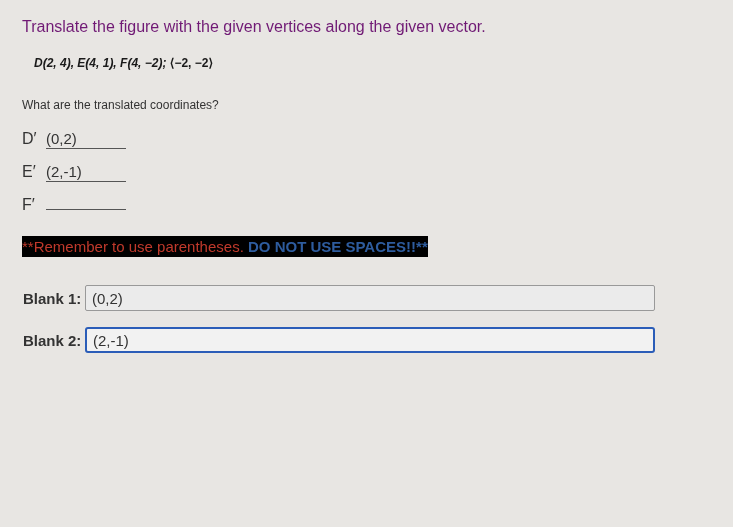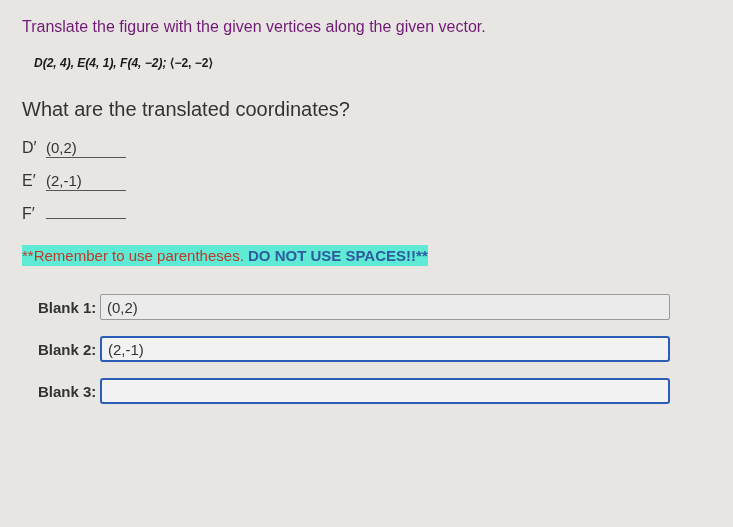--- a/index.html
+++ b/index.html
@@ -25,21 +25,21 @@
       font-size: 12px;
       font-weight: bold;
       color: #1a1a1a;
       margin-bottom: 28px;
       margin-left: 12px;
     }
     .problem .italic {
       font-style: italic;
     }
     .question {
-      font-size: 20px;
+      font-size: 12px;
       color: #333;
       margin-bottom: 18px;
     }
     .answer-row {
       font-size: 16px;
       color: #333;
       margin-bottom: 14px;
       display: flex;
       align-items: baseline;
     }
@@ -52,32 +52,32 @@
       min-width: 80px;
       padding-bottom: 1px;
       font-size: 15px;
     }
     .warning {
       margin-top: 24px;
       margin-bottom: 30px;
       font-size: 15px;
     }
     .warning-highlight {
-      background: #5eead4;
+      background: #000000;
       padding: 2px 0;
     }
     .warning-red {
       color: #c0392b;
     }
     .warning-blue {
       color: #2e5c9e;
       font-weight: bold;
     }
     .blanks-section {
-      margin-left: 16px;
+      margin-left: 1px;
     }
     .blank-row {
       display: flex;
       align-items: center;
       margin-bottom: 16px;
     }
     .blank-label {
       font-size: 15px;
       color: #333;
       font-weight: bold;
@@ -137,17 +137,13 @@
 
 <div class="blanks-section">
   <div class="blank-row">
     <span class="blank-label">Blank 1:</span>
     <input type="text" class="blank-input" value="(0,2)" style="">
   </div>
   <div class="blank-row">
     <span class="blank-label">Blank 2:</span>
     <input type="text" class="blank-input active" value="(2,-1)" style="">
   </div>
-  <div class="blank-row">
-    <span class="blank-label">Blank 3:</span>
-    <input type="text" class="blank-input active" value="" style="">
-  </div>
 </div>
 
 </body></html>

